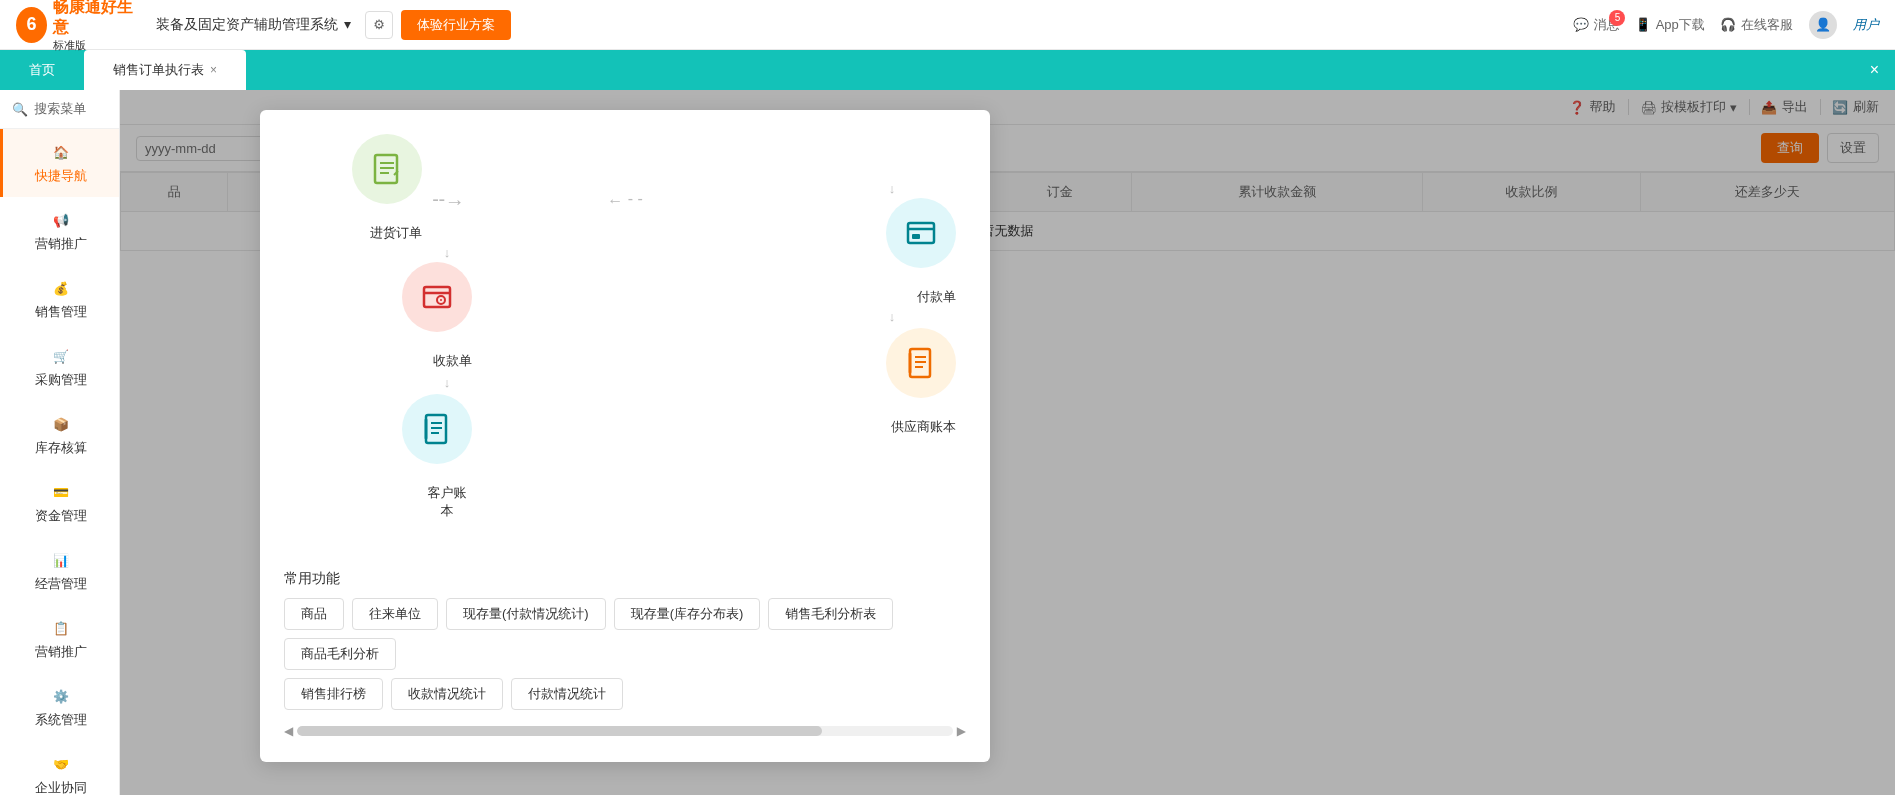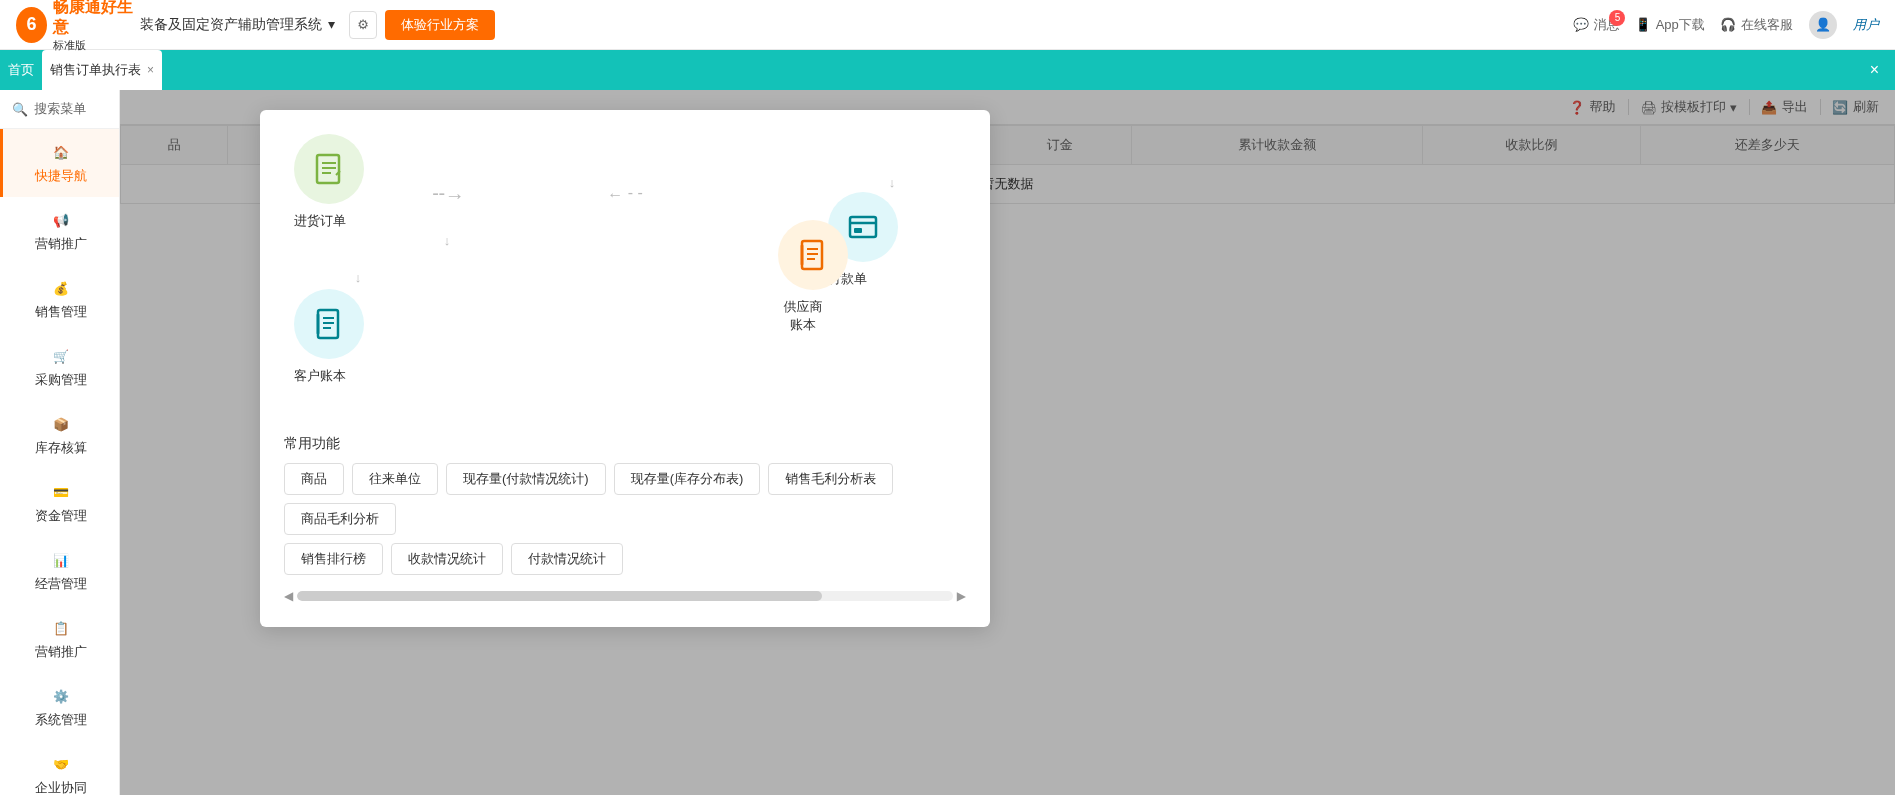--- a/index.html
+++ b/index.html
@@ -8,38 +8,38 @@
     
     .top-header {
       display: flex; align-items: center; height: 50px;
       background: #fff; border-bottom: 1px solid #e8e8e8;
       padding: 0 16px; position: relative; z-index: 10;
     }
     .logo-area { display: flex; align-items: center; width: 120px; flex-shrink: 0; }
     .logo-icon { width: 36px; height: 36px; background: #ff6b00; border-radius: 50%; display: flex; align-items: center; justify-content: center; color: #fff; font-size: 18px; font-weight: bold; margin-right: 6px; }
     .logo-text { font-size: 11px; color: #333; line-height: 1.3; }
     .logo-text .line1 { font-size: 16px; font-weight: bold; color: #ff6b00; }
-    .system-title { display: flex; margin-left: 4px; }
+    .system-title { display: flex; margin-left: 20px; }
     .system-title span { font-size: 14px; color: #333; margin-right: 6px; }
     .dropdown-arrow { color: #999; font-size: 12px; cursor: pointer; }
     .gear-btn { width: 28px; height: 28px; border-radius: 4px; border: 1px solid #ddd; display: flex; align-items: center; justify-content: center; cursor: pointer; margin: 0 8px; color: #666; }
     .try-btn { background: #ff6b00; color: #fff; border: none; border-radius: 4px; padding: 6px 16px; cursor: pointer; font-size: 13px; }
     .header-right { margin-left: auto; display: flex; align-items: center; gap: 16px; }
     .header-action { display: flex; align-items: center; gap: 4px; color: #666; font-size: 13px; cursor: pointer; position: relative; }
     .badge { background: #ff4d4f; color: #fff; border-radius: 50%; width: 16px; height: 16px; font-size: 10px; display: flex; align-items: center; justify-content: center; position: absolute; top: -6px; right: -6px; }
     .user-avatar { width: 28px; height: 28px; border-radius: 50%; background: #ddd; overflow: hidden; display: flex; align-items: center; justify-content: center; color: #999; }
     .user-name { color: #0369a1; font-size: 13px; cursor: pointer; font-style: italic; }
 
     
     .tab-bar {
       display: flex; align-items: center; height: 40px;
       background: #13c2b8; padding: 0 0 0 0;
     }
     .tab-item { 
-      height: 40px; display: flex; align-items: center; padding: 0 8px; 
+      height: 40px; display: flex; align-items: center; padding: 0 29px; 
       cursor: pointer; color: rgba(255,255,255,0.8); font-size: 13px;
       position: relative;
     }
     .tab-item.home { background: #13c2b8; color: #fff; }
     .tab-item.active { background: #fff; color: #333; border-radius: 4px 4px 0 0; }
     .tab-item .close-btn { margin-left: 6px; opacity: 0.6; font-size: 12px; }
     .tab-bar-close { margin-left: auto; margin-right: 16px; color: #fff; cursor: pointer; font-size: 16px; }
 
     
     .main-layout { display: flex; height: calc(795px - 90px); }
@@ -84,21 +84,21 @@
     
     .popup-overlay {
       position: absolute; top: 0; left: 0; right: 0; bottom: 0;
       background: rgba(0,0,0,0.3); z-index: 100; display: flex; align-items: flex-start; justify-content: flex-start;
     }
     .popup {
       background: #fff; border-radius: 6px; box-shadow: 0 4px 20px rgba(0,0,0,0.15);
       width: 730px; margin: 20px 0 0 140px;
       padding: 24px; position: relative;
     }
-    .flow-node { display: flex; flex-direction: column; align-items: flex-start; gap: 8px; }
+    .flow-node { display: flex; flex-direction: column; align-items: flex-end; gap: 20px; }
     .flow-circle {
       width: 70px; height: 70px; border-radius: 50%; display: flex; align-items: center; justify-content: center;
       font-size: 28px; position: relative;
     }
     .flow-circle.green { background: #e8f5e0; color: #7cb342; }
     .flow-circle.pink { background: #fce4ec; color: #e91e63; }
     .flow-circle.purple { background: #ede7f6; color: #7b1fa2; }
     .flow-circle.orange { background: #fff3e0; color: #ef6c00; }
     .flow-circle.teal { background: #e0f7fa; color: #00838f; }
     .flow-circle.red { background: #fde0dc; color: #d32f2f; }
@@ -230,20 +230,35 @@
         <span>📤</span>
         <span>导出</span>
       </div>
       <div class="toolbar-divider"></div>
       <div class="toolbar-btn">
         <span>🔄</span>
         <span>刷新</span>
       </div>
     </div>
 
+    <div class="filter-bar">
+      <div class="filter-input">
+        <input type="text" placeholder="yyyy-mm-dd" style="">
+        <span class="cal-icon">📅</span>
+      </div>
+      <div class="filter-select">
+        <span>单据状态</span>
+        <span>▾</span>
+      </div>
+      <div class="more-cond">更多条件</div>
+      <div style="margin-left:auto; display:flex; gap:8px;">
+        <button class="query-btn">查询</button>
+        <button class="set-btn">设置</button>
+      </div>
+    </div>
 
     <div class="table-wrap">
       <table class="data-table">
         <thead>
           <tr>
             <th>品</th>
             <th>商品</th>
             <th>金额</th>
             <th>预估毛利</th>
             <th>预估毛利率</th>
@@ -310,20 +325,31 @@
             <div class="flow-circle teal">
               <svg width="36" height="36" viewBox="0 0 36 36">
                   <rect x="5" y="8" width="26" height="20" rx="2" fill="none" stroke="#00838f" stroke-width="2.5"></rect>
                   <line x1="5" y1="14" x2="31" y2="14" stroke="#00838f" stroke-width="2.5"></line>
                   <rect x="9" y="19" width="8" height="5" rx="1" fill="#00838f"></rect>
                 </svg>
             </div>
             <span class="flow-label">付款单</span>
           </div>
           <div></div>
+          <div class="flow-node">
+            <div class="flow-circle red">
+              <svg width="36" height="36" viewBox="0 0 36 36">
+                  <rect x="5" y="8" width="26" height="20" rx="2" fill="none" stroke="#d32f2f" stroke-width="2.5"></rect>
+                  <line x1="5" y1="14" x2="31" y2="14" stroke="#d32f2f" stroke-width="2.5"></line>
+                  <circle cx="22" cy="21" r="4" fill="none" stroke="#d32f2f" stroke-width="2"></circle>
+                  <line x1="21" y1="21" x2="23" y2="21" stroke="#d32f2f" stroke-width="1.5"></line>
+                </svg>
+            </div>
+            <span class="flow-label">收款单</span>
+          </div>
           <div></div>
           <div></div>
 
           <div></div>
           <div></div>
           <div style="display:flex;justify-content:center;color:#bbb;">
               <span>↓</span>
             </div>
           <div></div>
           <div style="display:flex;justify-content:center;color:#bbb;">

